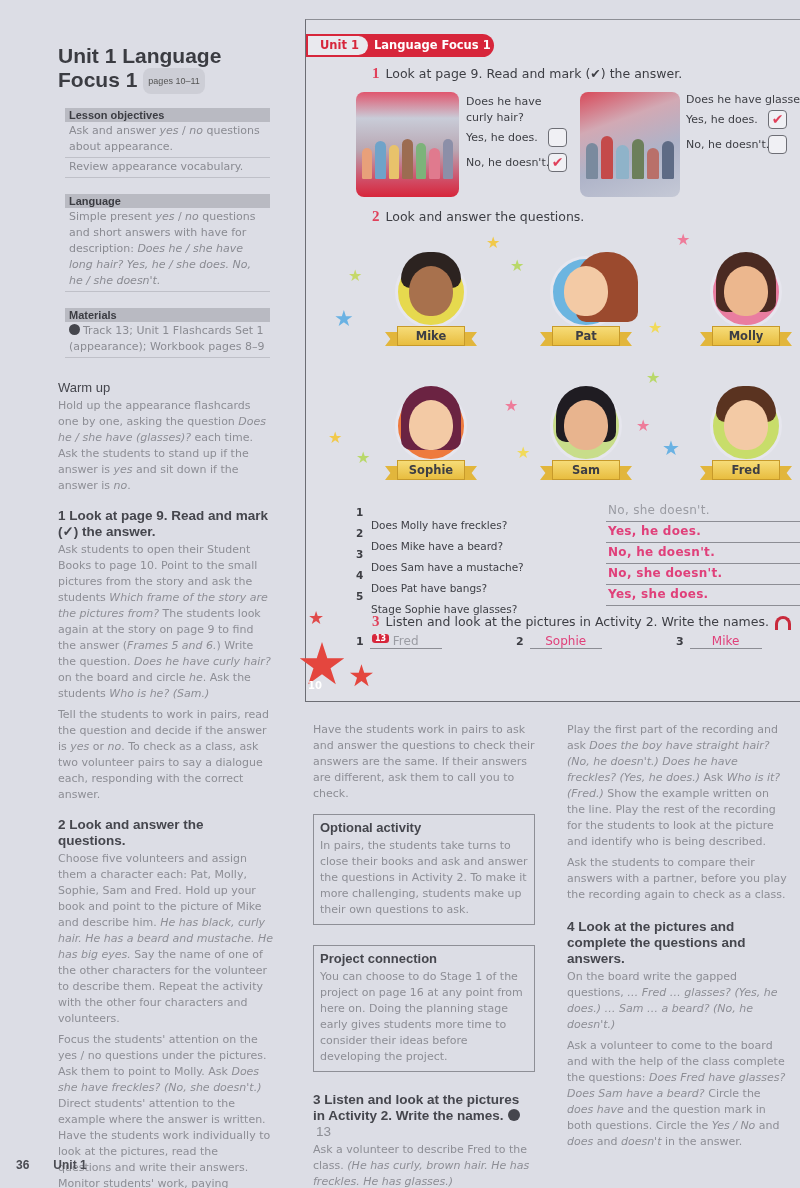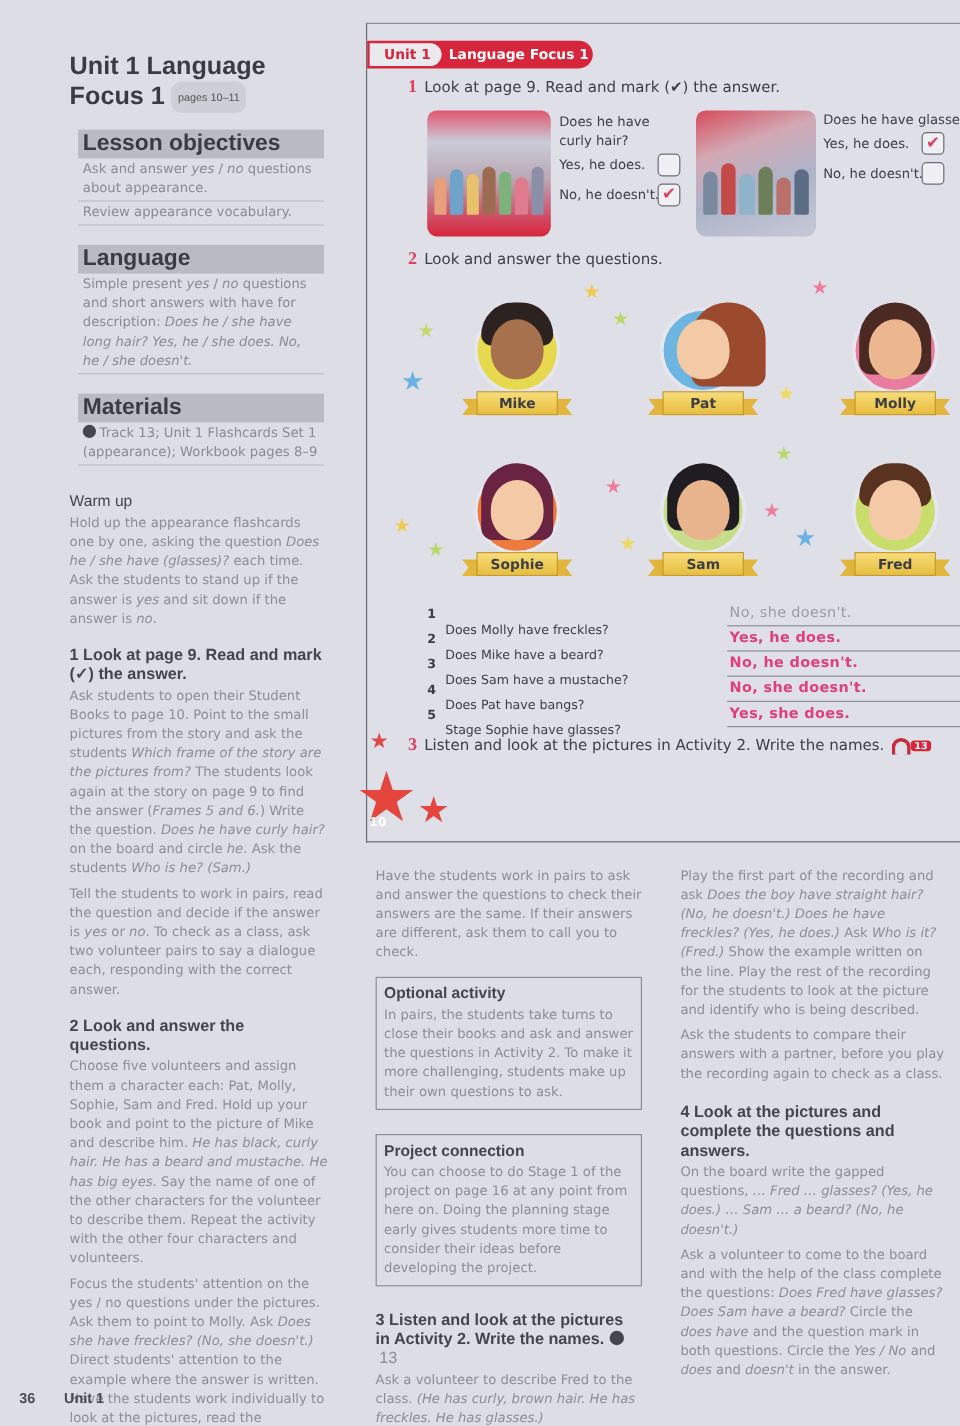--- a/index.html
+++ b/index.html
@@ -10,42 +10,42 @@
     color: #7a7b82;
     position: relative;
   }
   i, em { font-style: italic; }
 
   
   .left { position: absolute; left: 58px; top: 44px; width: 216px; }
   .page-title { font-family: "Liberation Sans", sans-serif; font-weight: bold; font-size: 21px; line-height: 24px; color: #3b3c42; }
   .pages-pill { display: inline-block; font-size: 9px; font-weight: normal; background: #cdced6; color: #555; padding: 1px 5px; border-radius: 8px; vertical-align: middle; margin-left: 6px; }
   .obj-box { margin-left: 7px; width: 205px; margin-top: 14px; }
-  .obj-head { background: #b9bac2; color: #3b3c42; font-family: "Liberation Sans", sans-serif; font-weight: bold; font-size: 19px; padding: 1px 4px; }
+  .obj-head { background: #b9bac2; color: #3b3c42; font-family: "Liberation Sans", sans-serif; font-weight: bold; font-size: 11px; padding: 1px 4px; }
   .obj-item { font-size: 11px; line-height: 16px; color: #8a8b92; padding: 1px 4px 2px; border-bottom: 1px solid #bfc0c8; }
   .section { margin-top: 14px; }
   .sec-head { font-family: "Liberation Sans", sans-serif; font-weight: bold; color: #45464d; font-size: 13px; line-height: 16px; }
   .sec-head.big { font-size: 13.5px; }
   .para { font-size: 11px; line-height: 16px; color: #8d8e95; margin-top: 2px; }
   .para + .para { margin-top: 5px; }
 
   .footer { position: absolute; left: 16px; top: 1158px; font-family: "Liberation Sans", sans-serif; font-weight: bold; font-size: 12px; color: #4a4b52; }
   .footer span + span { margin-left: 24px; }
 
   
   .student {
     position: absolute; left: 305px; top: 19px; width: 495px; height: 683px;
     background: #dfe0e7; border-left: 1px solid #6c6d74; border-top: 1px solid #8d8e95; border-bottom: 1px solid #6c6d74;
     font-family: "DejaVu Sans", sans-serif; color: #3d3e44;
   }
   .tab { position: absolute; left: 0; top: 14px; height: 23px; width: 188px; background: #d7263b; border-radius: 0 12px 12px 0; }
   .tab .unit { position: absolute; left: 2px; top: 2px; height: 19px; width: 60px; background: #e9e9ee; border-radius: 0 10px 10px 0; color: #d7263b; font-weight: bold; font-size: 11.5px; line-height: 19px; padding-left: 12px; }
   .tab .lf { position: absolute; left: 68px; top: 0; line-height: 23px; color: #fff; font-weight: bold; font-size: 11.5px; text-align: center; }
 
-  .act-title { position: absolute; font-size: 12.5px; color: #3d3e44; }
+  .act-title { position: absolute; font-size: 12.5px; color: #3d3e44; margin-left: 32px; }
   .act-num { color: #e0405a; font-weight: bold; margin-right: 6px; font-family: "Liberation Serif", serif; font-size: 15px; }
 
   .pic { position: absolute; border-radius: 8px; overflow: hidden; }
   .pic1 { left: 50px; top: 72px; width: 103px; height: 105px; background: linear-gradient(#e0566e 0%, #c9ccd8 25%, #b9a7b3 55%, #d14a63 85%, #d7263b 100%); }
   .pic2 { left: 274px; top: 72px; width: 100px; height: 105px; background: linear-gradient(160deg, #d84a5a 0%, #d2a9b4 30%, #aeb3c8 60%, #c5c9d6 100%); }
   .crowd { position: absolute; bottom: 18px; left: 6px; right: 6px; height: 45px; display: flex; gap: 3px; align-items: flex-end; }
   .crowd span { flex: 1; border-radius: 8px 8px 2px 2px; }
 
   .q-text { position: absolute; font-size: 11px; line-height: 16px; color: #3d3e44; }
   .cbox { position: absolute; width: 19px; height: 19px; border: 1.5px solid #6d6e75; border-radius: 4px; background: #f0f0f4; color: #e0405a; font-size: 14px; line-height: 16px; text-align: center; font-weight: bold; }
@@ -278,20 +278,25 @@
     </div>
     <div class="qa-row">
       <span class="n">5</span>
       <span class="q">Stage Sophie have glasses?</span>
       <span class="a ans-red">Yes, she does.</span>
     </div>
   </div>
 
   <div class="act-title" style="left:34px;top:593px"><span class="act-num">3</span><span>Listen and look at the pictures in Activity 2. Write the names.</span><span class="headphone"></span><span class="track-badge">13</span></div>
 
+  <div class="names">
+    <div class="name-item" style="left:0"><span class="n">1</span><span class="line" style="color:#9b9ca3">Fred</span></div>
+    <div class="name-item" style="left:160px"><span class="n">2</span><span class="line ans-red">Sophie</span></div>
+    <div class="name-item" style="left:320px"><span class="n">3</span><span class="line ans-red">Mike</span></div>
+  </div>
 
   <div class="corner-stars">
     <span class="star" style="left:2px;top:-12px;color:#e04a4a;font-size:18px">★</span>
     <span class="star" style="left:-10px;top:14px;color:#e4463e;font-size:58px">★</span>
     <span class="star" style="left:42px;top:40px;color:#e4463e;font-size:30px">★</span>
   </div>
   <div class="page-num">10</div>
 </div>
 
 <div class="col2">

